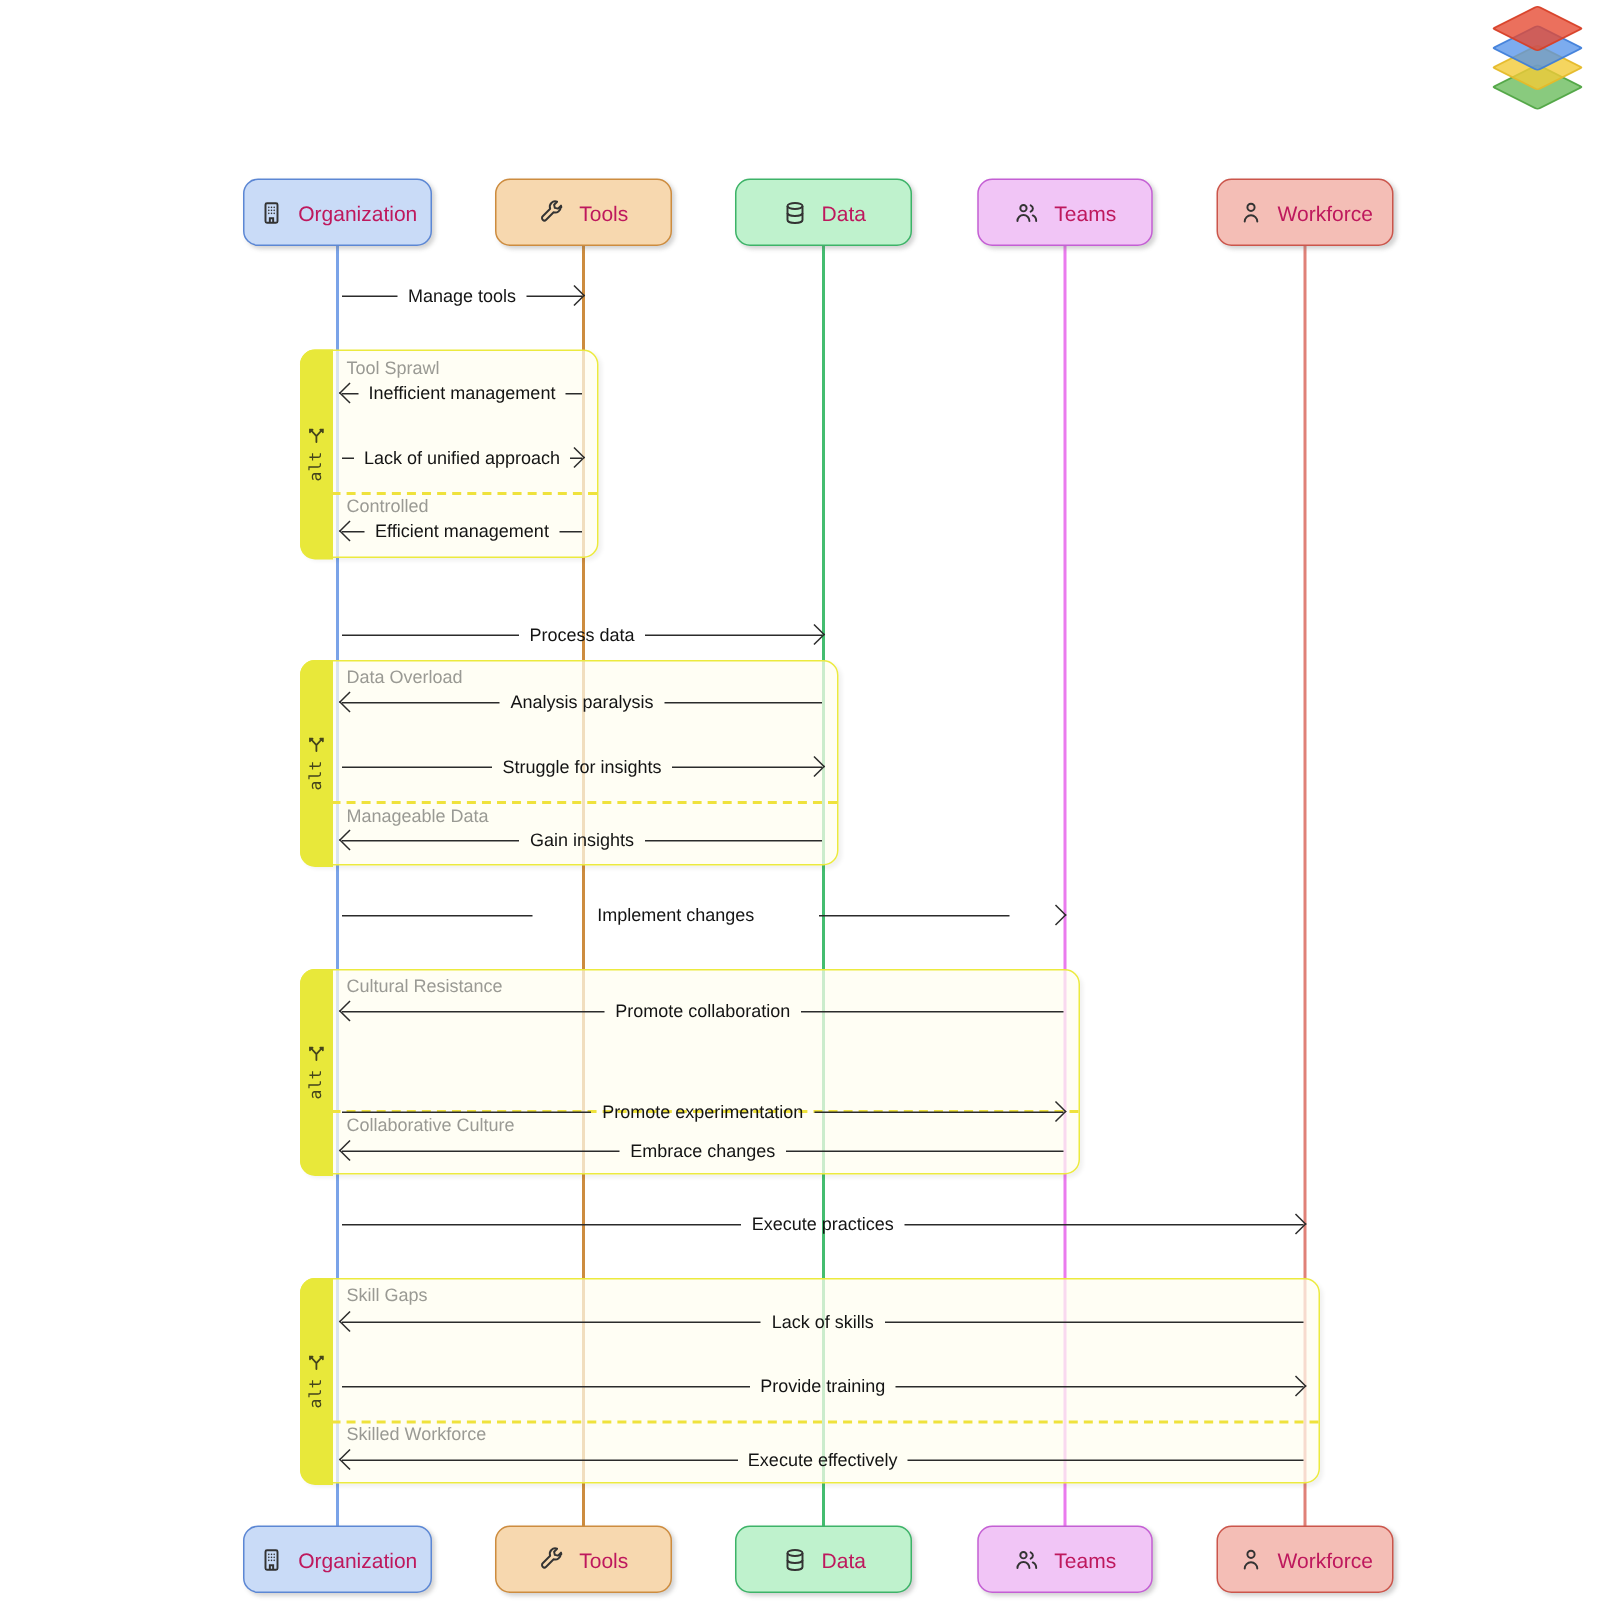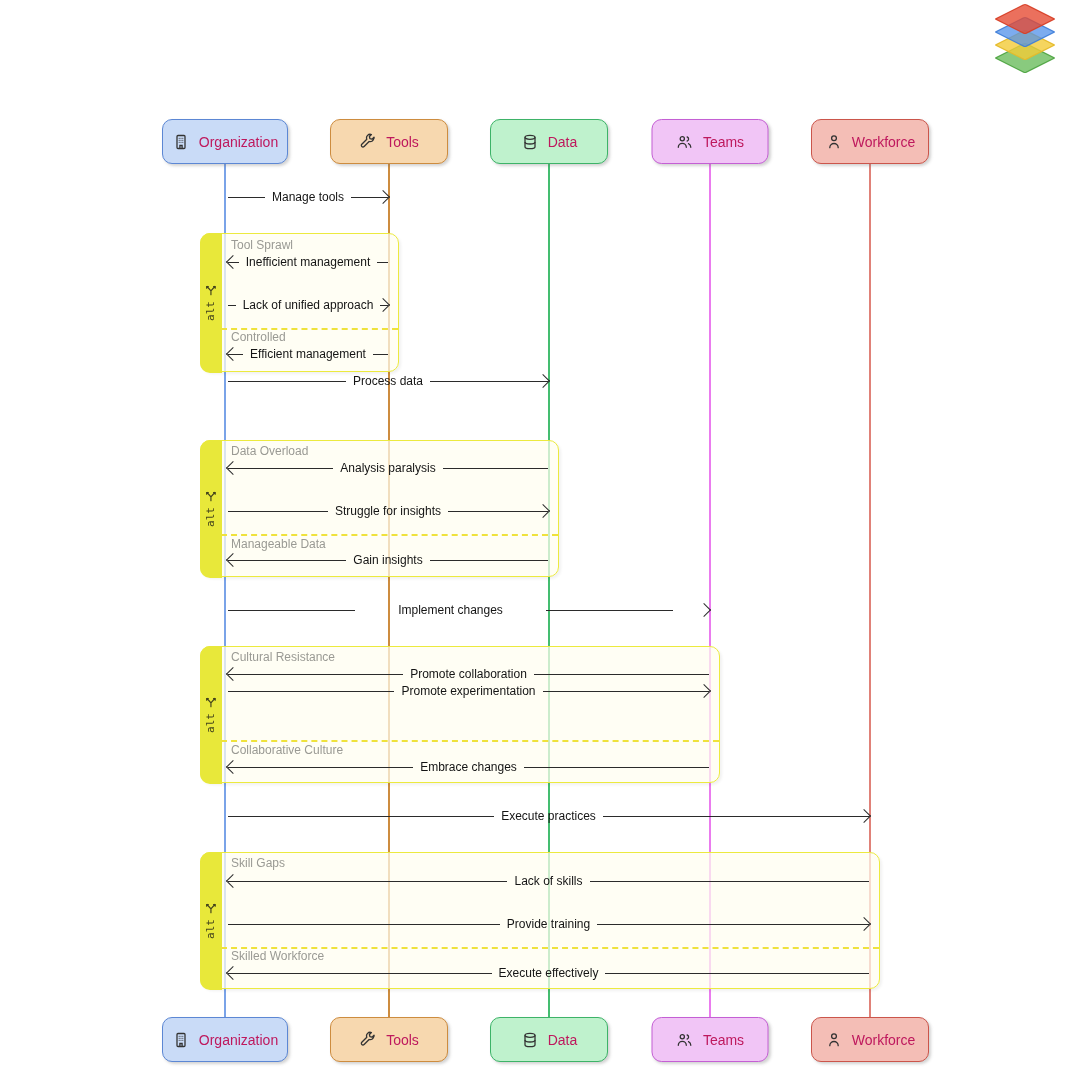--- a/index.html
+++ b/index.html
@@ -126,21 +126,21 @@
   <div class="case-label" style="left:231px;top:743px;">Collaborative Culture</div>
   <div class="case-label" style="left:231px;top:856px;">Skill Gaps</div>
   <div class="case-label" style="left:231px;top:949px;">Skilled Workforce</div>
 
   <div class="msg" style="left:228px;top:190px;width:160px;">
     <span class="seg"></span>
       <span class="lbl">Manage tools</span>
       <span class="seg"></span>
       <span class="arr r"></span>
   </div>
-  <div class="msg" style="left:228px;top:374px;width:320px;text-align:right;">
+  <div class="msg" style="left:228px;top:416px;width:320px;text-align:right;">
     <span class="seg"></span>
       <span class="lbl">Process data</span>
       <span class="seg"></span>
       <span class="arr r"></span>
   </div>
   <div class="msg" style="left:228px;top:603px;width:481px;gap:36px;">
     <span class="seg"></span>
       <span class="lbl">Implement changes</span>
       <span class="seg"></span>
       <span class="arr r"></span>
@@ -189,21 +189,21 @@
       <span class="lbl">Gain insights</span>
       <span class="seg"></span>
   </div>
 
   <div class="msg" style="left:228px;top:667px;width:481px;">
     <span class="arr l"></span>
       <span class="seg"></span>
       <span class="lbl">Promote collaboration</span>
       <span class="seg"></span>
   </div>
-  <div class="msg" style="left:228px;top:684px;width:481px;text-align:right;">
+  <div class="msg" style="left:228px;top:734px;width:481px;text-align:right;">
     <span class="seg"></span>
       <span class="lbl">Promote experimentation</span>
       <span class="seg"></span>
       <span class="arr r"></span>
   </div>
   <div class="msg" style="left:228px;top:760px;width:481px;">
     <span class="arr l"></span>
       <span class="seg"></span>
       <span class="lbl">Embrace changes</span>
       <span class="seg"></span>

